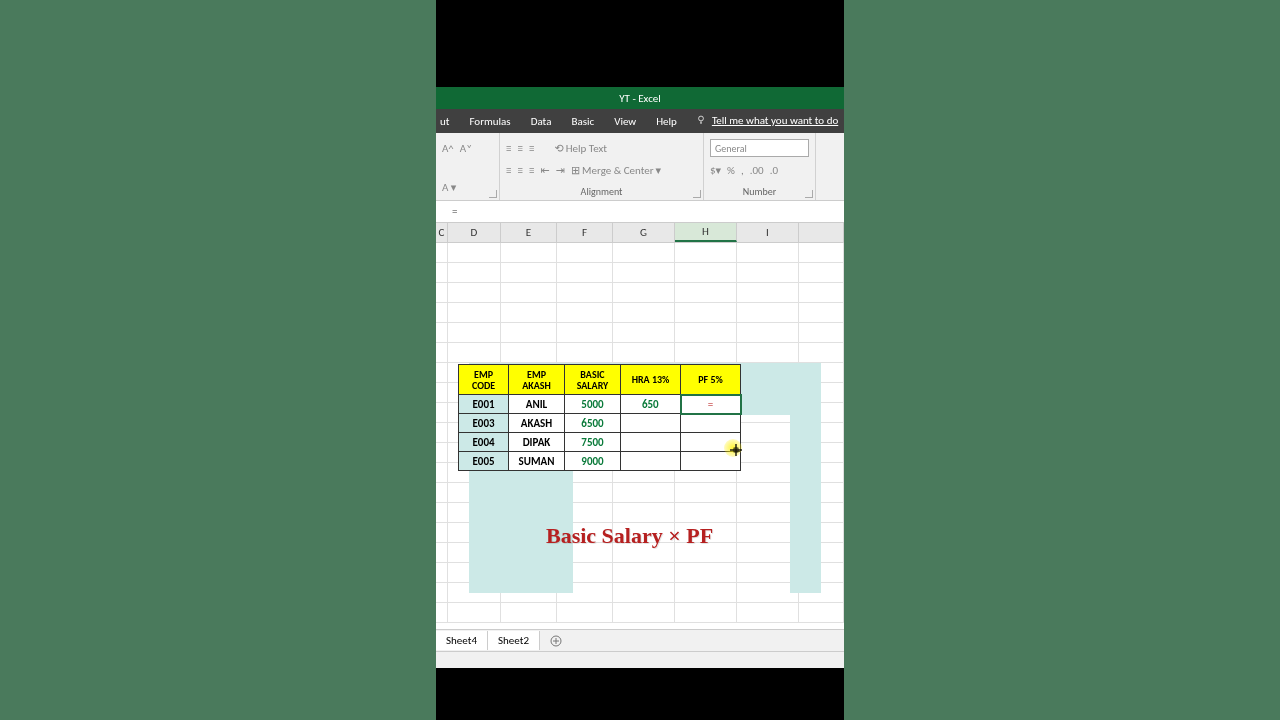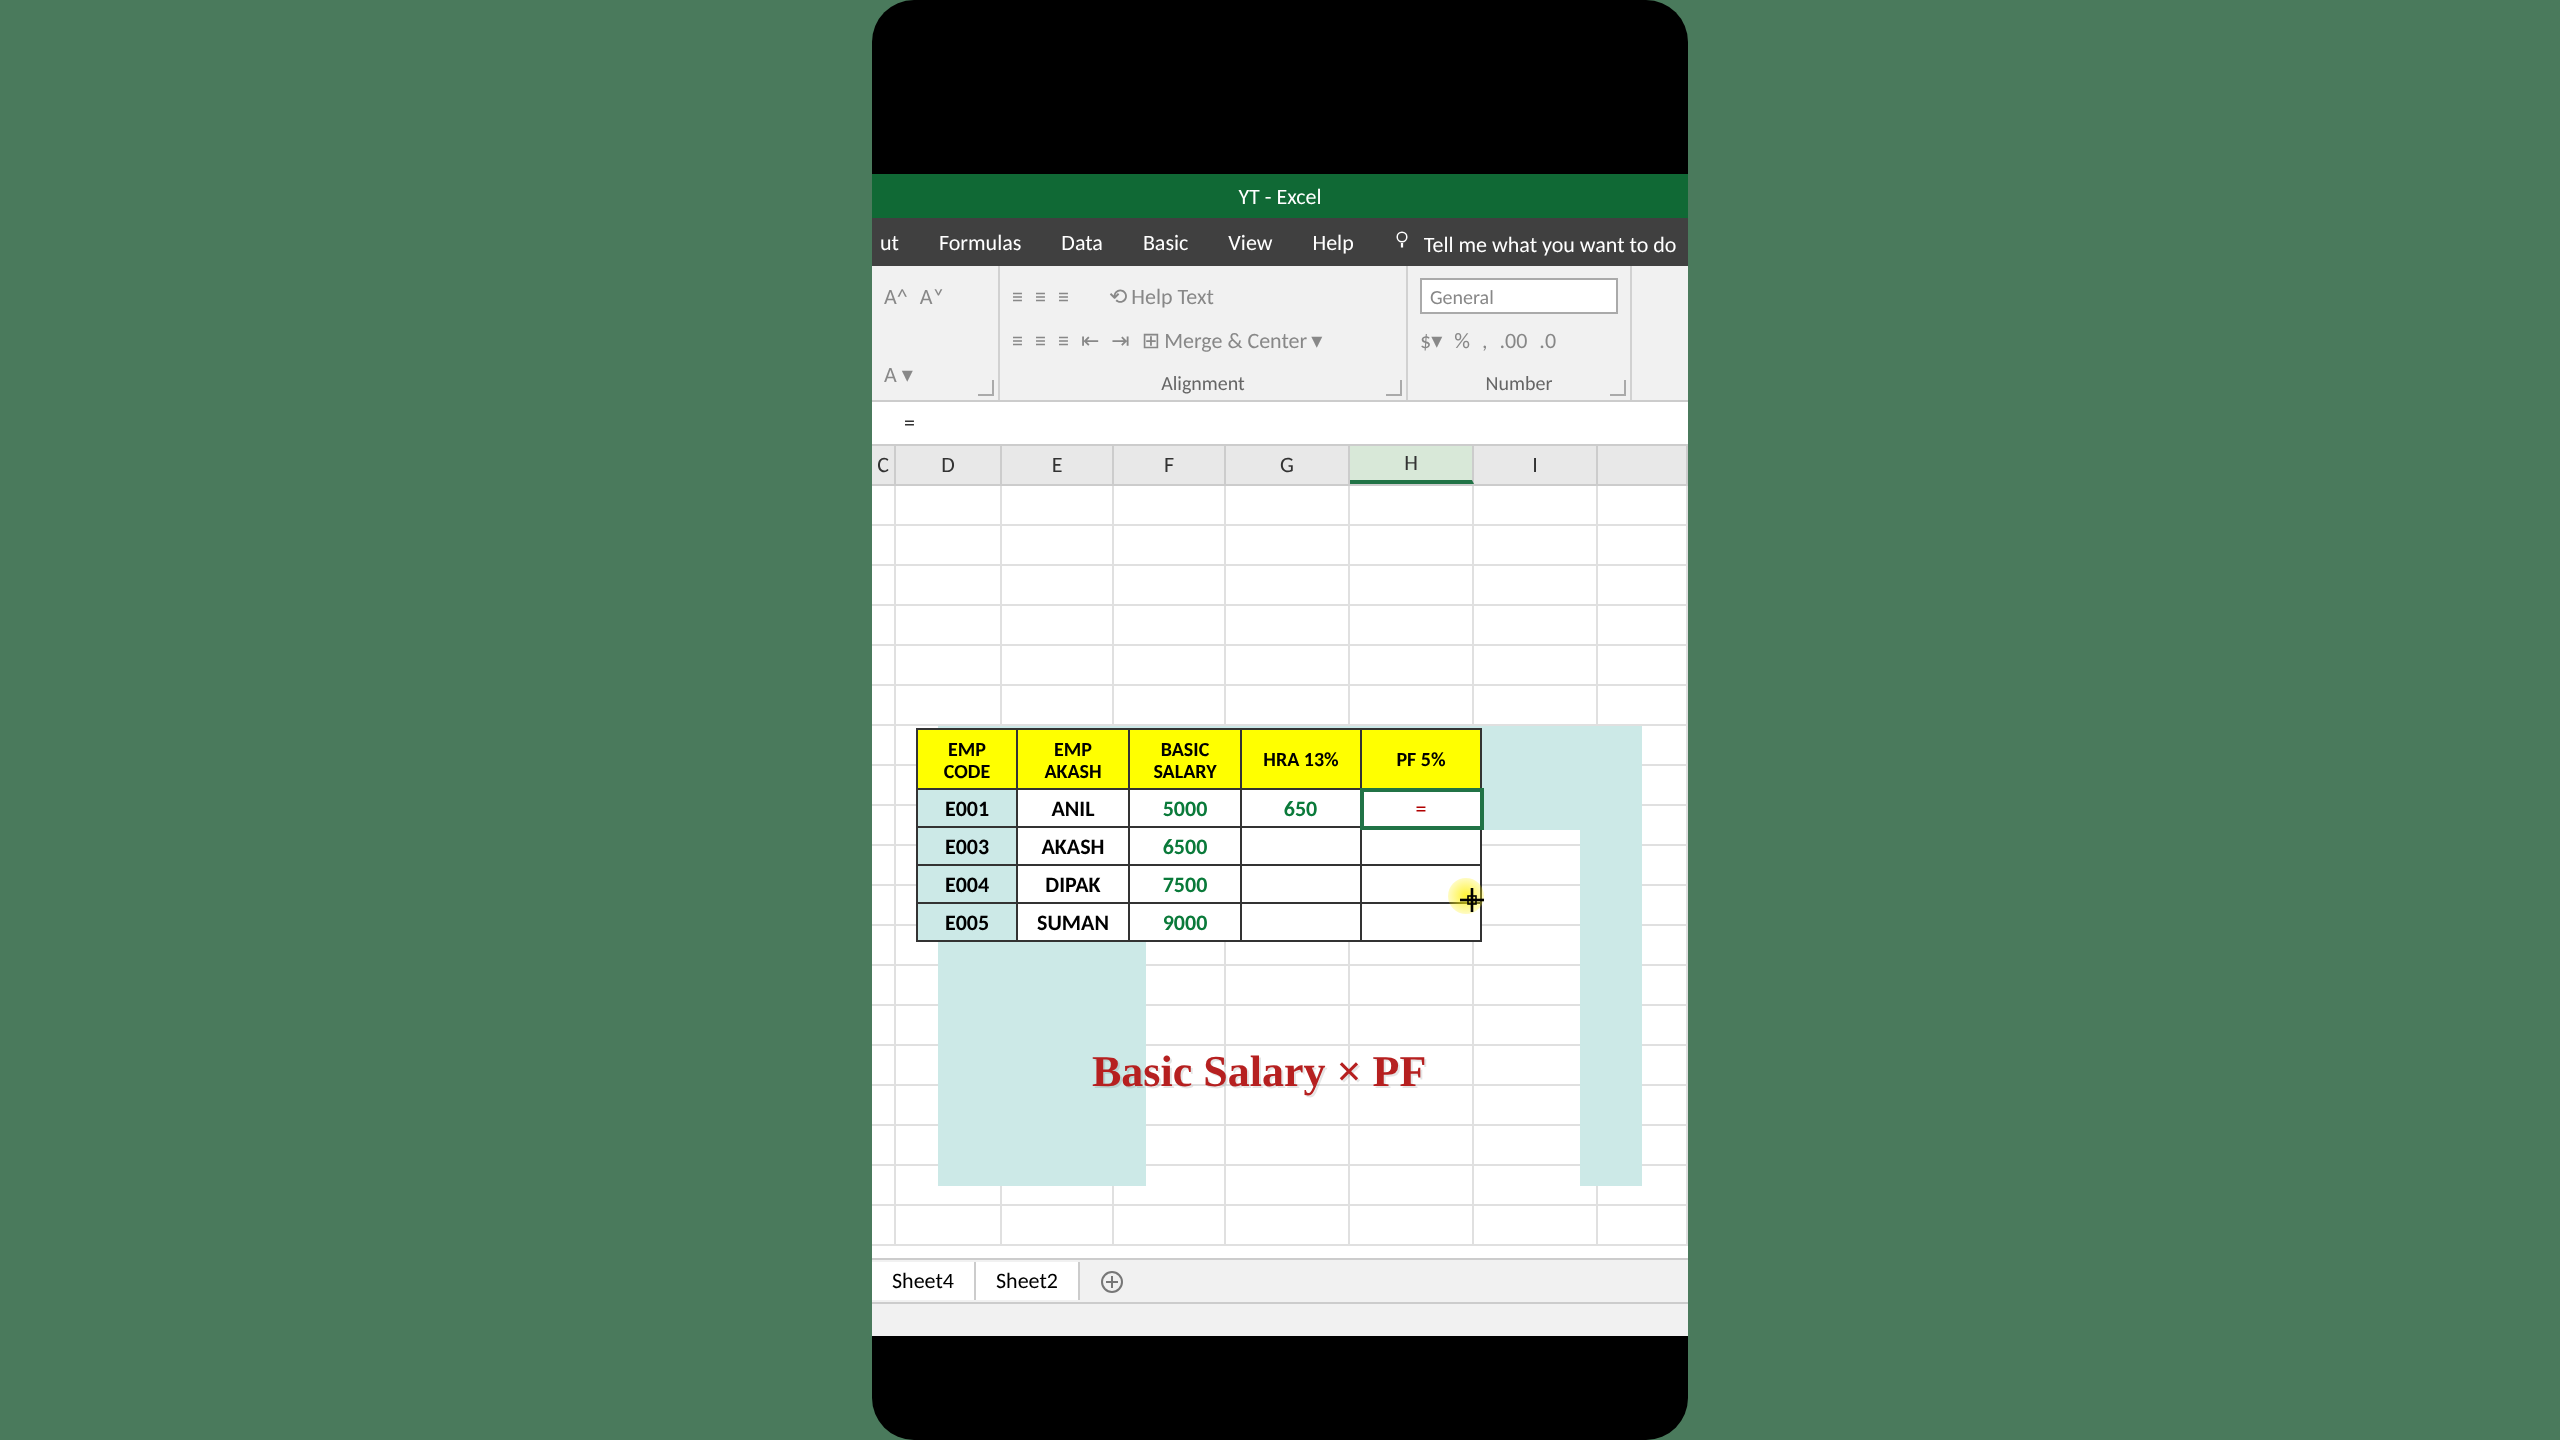--- a/index.html
+++ b/index.html
@@ -1,23 +1,23 @@
 <!DOCTYPE html>
 <html><head>
 <meta charset="utf-8">
 <style>
   * { box-sizing: border-box; margin: 0; padding: 0; }
   body { font-family: "Segoe UI", Calibri, Arial, sans-serif; background: #4a7a5c; width: 1280px; height: 720px; overflow: hidden; position: relative; }
-  .video-letterbox { position: absolute; left: 436px; top: 0; width: 408px; height: 720px; background: #000; border-radius: 21px; }
+  .video-letterbox { position: absolute; left: 436px; top: 0; width: 408px; height: 720px; background: #000; }
   .app { position: absolute; left: 0; top: 87px; width: 408px; height: 579px; background: #fff; }
   .titlebar { height: 22px; background: #106935; color: #fff; display: flex; align-items: center; justify-content: center; font-size: 11px; }
   .ribbon-tabs { height: 24px; background: #404040; color: #fff; display: flex; align-items: center; font-size: 11px; gap: 0; }
   .ribbon-tab { padding: 0 10px; cursor: pointer; }
   .ribbon-tab.cut { padding-left: 4px; }
-  .tellme { display: flex; align-items: flex-end; gap: 5px; padding-left: 8px; }
+  .tellme { display: flex; align-items: flex-start; gap: 5px; padding-left: 8px; text-decoration: underline; }
   .tellme svg { width: 12px; height: 12px; fill: #fff; stroke: #fff; }
   .ribbon-body { height: 68px; background: #f1f1f1; border-bottom: 1px solid #ccc; display: flex; font-size: 10px; color: #666; position: relative; }
   .ribbon-group { border-right: 1px solid #d1d1d1; padding: 4px 6px 2px; display: flex; flex-direction: column; justify-content: space-between; position: relative; }
   .ribbon-group-label { text-align: center; font-size: 10px; color: #666; margin-top: auto; }
   .rg-row { display: flex; gap: 6px; align-items: center; height: 22px; }
   .ribbon-btn { color: #888; font-size: 11px; display: flex; align-items: center; gap: 2px; }
   .ribbon-box { width: 100px; height: 18px; border: 1px solid #aaa; background: #fff; font-size: 10px; padding: 2px 4px; color: #888; }
   .dialog-launcher { position: absolute; right: 2px; bottom: 2px; width: 8px; height: 8px; border-right: 1px solid #aaa; border-bottom: 1px solid #aaa; }
   .formula-bar { height: 22px; background: #fff; border-bottom: 1px solid #ccc; display: flex; align-items: center; font-size: 11px; padding-left: 4px; }
   .fbar-text { padding-left: 12px; color: #333; }

